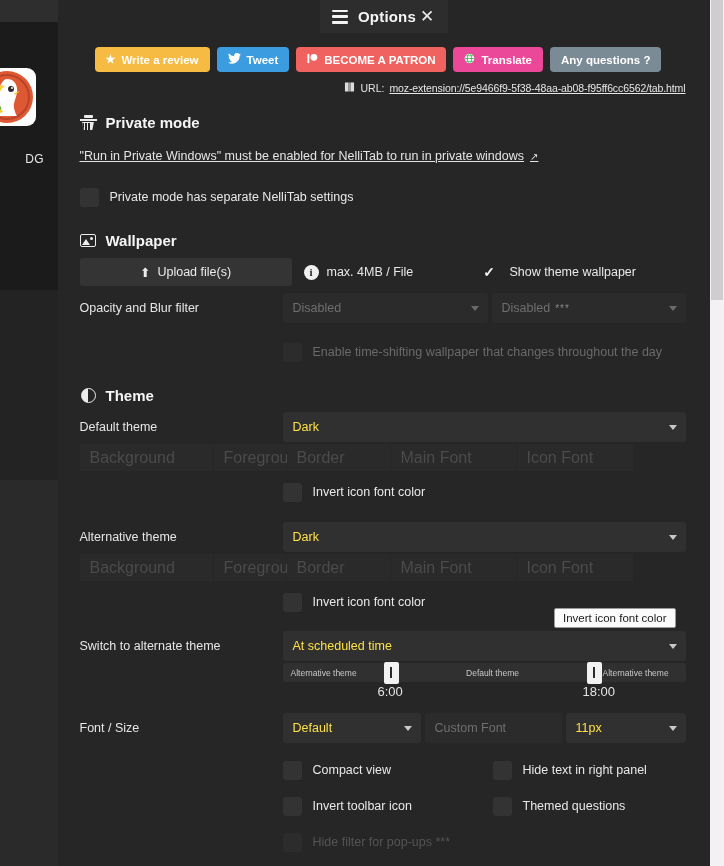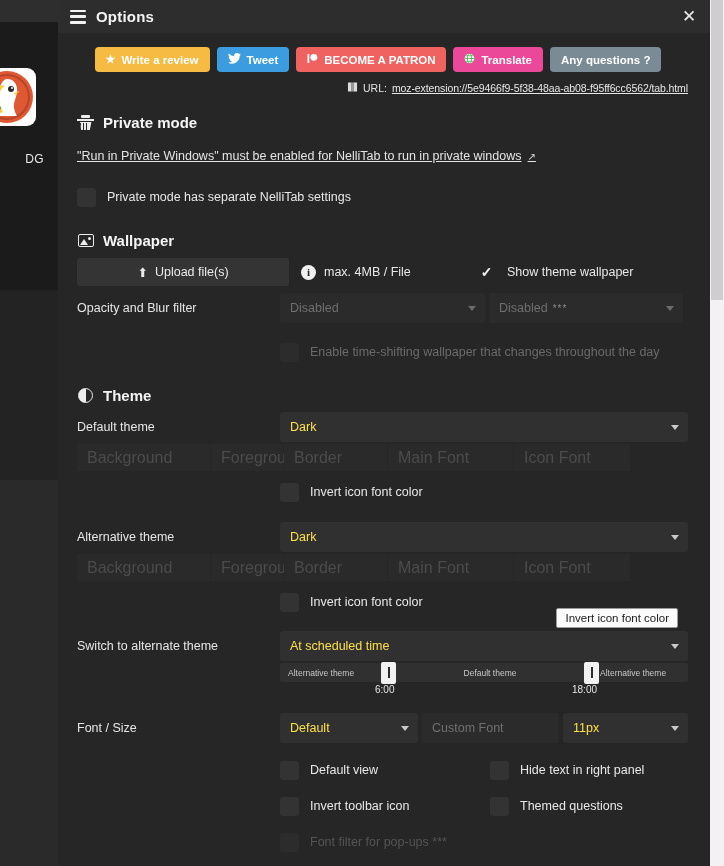--- a/index.html
+++ b/index.html
@@ -42,21 +42,21 @@
     position: absolute; left: 0px; top: 152px;
     width: 44px; text-align: right;
     color: #e8e8e8; font-size: 12px; letter-spacing: .4px;
   }
 
   
   .dialog {
     position: absolute; left: 58px; top: 0;
     width: 652px; height: 866px;
     background: #262626;
-    display: flex; flex-direction: column;
+    display: flex; flex-direction: column; align-items: center;
   }
   .titlebar {
     height: 33px; background: #2d2d2d;
     display: flex; align-items: center;
     padding: 0 10px 0 12px;
     flex: 0 0 33px;
   }
   .titlebar .menu-icon {
     width: 16px; height: 14px; margin-right: 10px;
     display: flex; flex-direction: column; justify-content: space-between;
@@ -255,21 +255,21 @@
   .sched-seg.right { justify-content: flex-start; padding-left: 8px; }
   .handle {
     position: absolute; top: -1.5px; width: 15px; height: 22px;
     background: #f2f2f2; border-radius: 2px;
     display: flex; align-items: center; justify-content: center;
     cursor: ew-resize;
   }
   .handle i { width: 2px; height: 11px; background: #2b2b2b; display:block; }
   .sched-times { position: relative; height: 17px; margin-top: 2px; }
   .sched-times span {
-    position: absolute; color: #e3e3e3; font-size: 10px;
+    position: absolute; color: #e3e3e3; font-size: 13px;
   }
 
   .tooltip {
     position: absolute; background: #fbfbfb; color: #1b1b1b;
     font-size: 11.5px; padding: 3px 8px; border: 1px solid #9a9a9a;
     border-radius: 2px; white-space: nowrap; z-index: 50;
   }
 
   
   .vscroll {
@@ -518,21 +518,21 @@
             <div class="sched-seg right" style="left:312px;width:108px;">Alternative theme</div>
             <div class="handle" style="left:101px;">
                 <i></i>
               </div>
             <div class="handle" style="left:304px;">
                 <i></i>
               </div>
           </div>
           <div class="sched-times">
             <span style="left:95px;">6:00</span>
-            <span style="left:292px;">18:00</span>
+            <span style="left:300px;">18:00</span>
           </div>
         </div>
       </div>
 
       
       <div class="row" style="margin-top:12px;">
         <div class="rlabel">Font / Size</div>
         <div class="sel" style="width:138px;margin-right:4px;">
           <span>Default</span>
           <span class="car"></span>
@@ -543,21 +543,21 @@
         <div class="sel" style="flex:1;">
           <span>11px</span>
           <span class="car"></span>
         </div>
       </div>
 
       <div class="row" style="margin-top:12px;">
         <div style="width:212px;flex:0 0 212px;"></div>
         <div class="chk-row" style="width:210px;">
           <span class="chk flat"></span>
-          <span class="chk-lab">Default view</span>
+          <span class="chk-lab">Compact view</span>
         </div>
         <div class="chk-row">
           <span class="chk flat"></span>
           <span class="chk-lab">Hide text in right panel</span>
         </div>
       </div>
 
       <div class="row" style="margin-top:6px;">
         <div style="width:212px;flex:0 0 212px;"></div>
         <div class="chk-row" style="width:210px;">
@@ -567,21 +567,21 @@
         <div class="chk-row">
           <span class="chk flat"></span>
           <span class="chk-lab">Themed questions</span>
         </div>
       </div>
 
       <div class="row" style="margin-top:6px;">
         <div style="width:212px;flex:0 0 212px;"></div>
         <div class="chk-row">
           <span class="chk ghost"></span>
-          <span class="chk-lab dimmer">Font filter for pop-ups ***</span>
+          <span class="chk-lab dimmer">Hide filter for pop-ups ***</span>
         </div>
       </div>
 
     </div>
   </div>
 
   <div class="vscroll">
     <div class="thumb"></div>
   </div>
 

